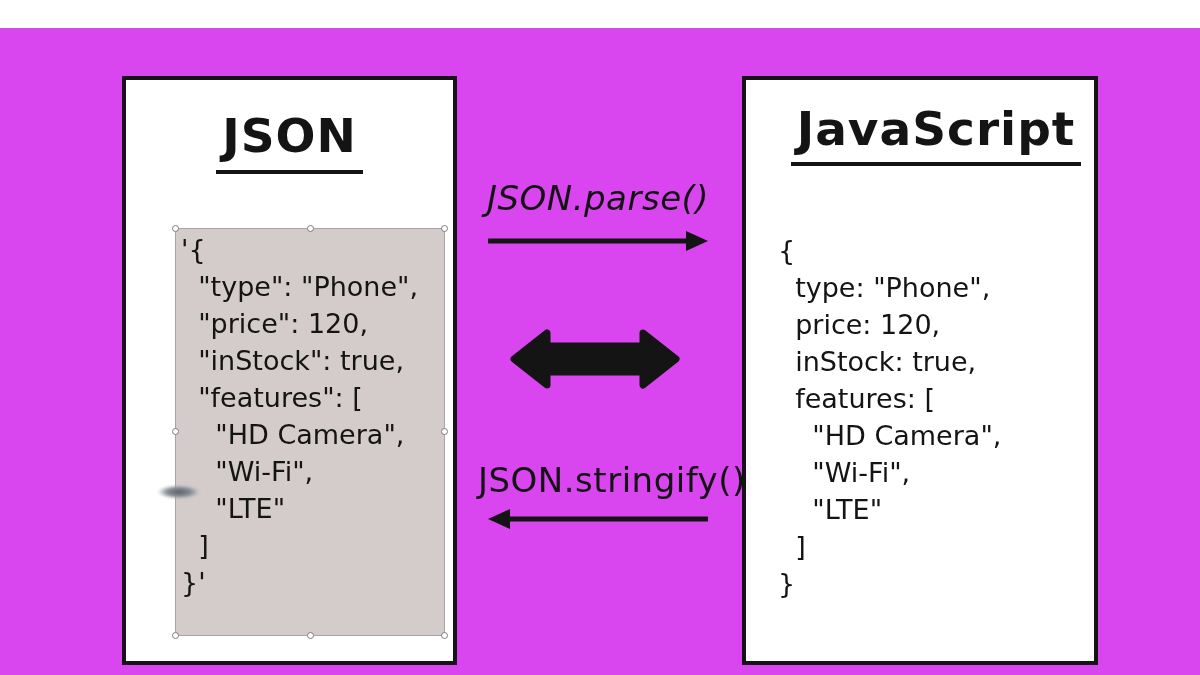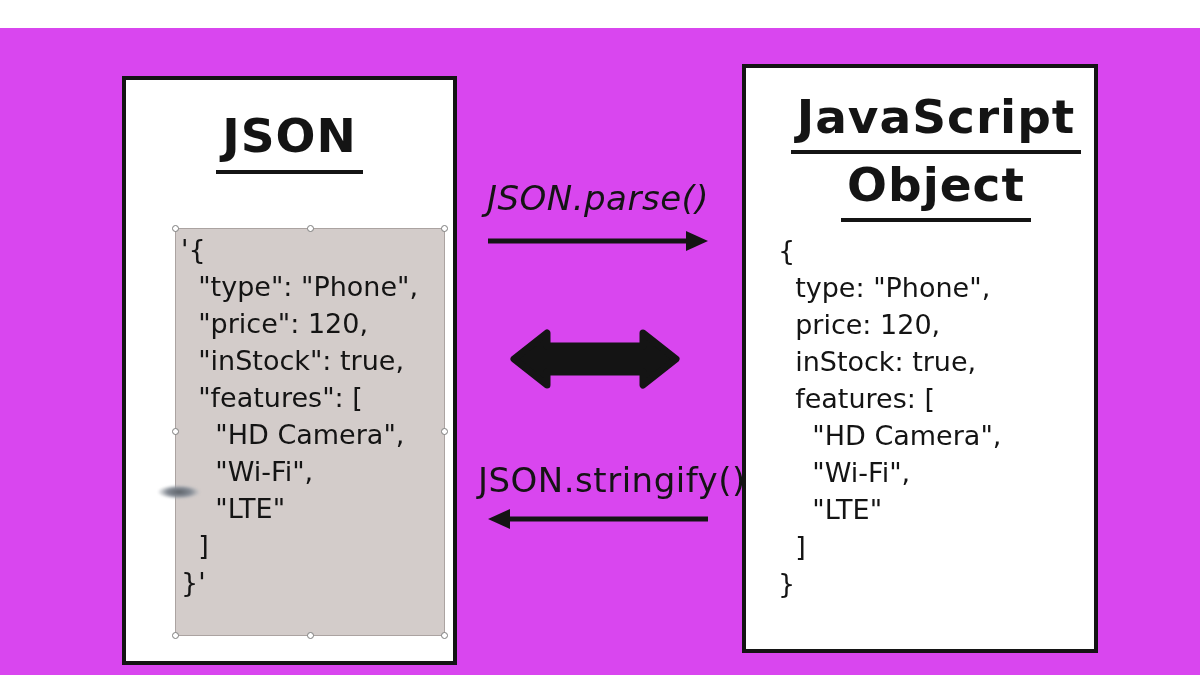--- a/index.html
+++ b/index.html
@@ -24,21 +24,21 @@
     background: #ffffff;
   }
   .box-json {
     left: 122px;
     top: 48px;
     width: 335px;
     height: 589px;
   }
   .box-jsobj {
     left: 742px;
-    top: 36px;
+    top: 48px;
     width: 356px;
     height: 589px;
   }
   .panel-title {
     position: absolute;
     left: 0;
     width: 100%;
     text-align: center;
     font-size: 47px;
     font-weight: bold;
@@ -157,21 +157,20 @@
 
   <div class="mid-label label-stringify">JSON.stringify()</div>
   <svg class="arrow-svg arrow-stringify" width="224" height="28" viewBox="0 0 224 28">
     <line x1="222" y1="14" x2="22" y2="14" stroke="#141414" stroke-width="5"></line>
     <polygon points="24,4 2,14 24,24" fill="#141414"></polygon>
   </svg>
 
   <div class="panel-box box-jsobj">
     <div class="panel-title title-jsobj">
       <span class="title-line"><span class="underlined">JavaScript</span></span>
-      <span class="title-line"><span class="underlined">Object</span></span>
     </div>
   </div>
   <pre class="code code-jsobj">{
   type: "Phone",
   price: 120,
   inStock: true,
   features: [
     "HD Camera",
     "Wi-Fi",
     "LTE"

